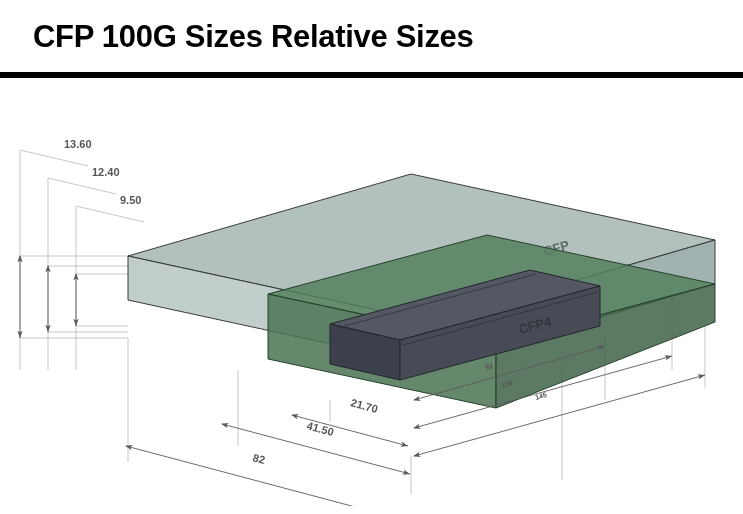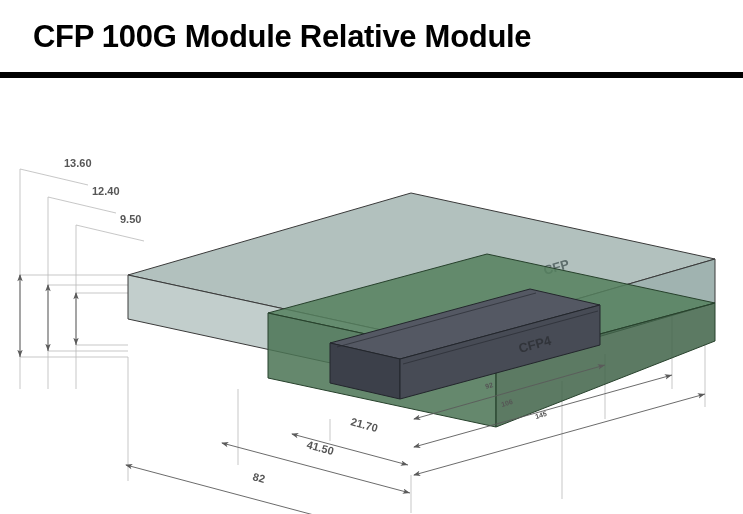--- a/index.html
+++ b/index.html
@@ -40,21 +40,21 @@
     position: absolute;
     left: 0;
     top: 72px;
     width: 743px;
     height: 6px;
     background: #000000;
   }
   #figure-area {
     position: absolute;
     left: 0;
-    top: 89px;
+    top: 70px;
     width: 743px;
     height: 412px;
   }
   svg#drawing {
     display: block;
     width: 743px;
     height: 436px;
   }
   .dim-text {
     font-family: "Liberation Sans", sans-serif;
@@ -71,21 +71,21 @@
   .lbl-cfp  { fill: #5d6d6c; }
   .lbl-cfp2 { fill: #2c4430; }
   .lbl-cfp4 { fill: #31343a; }
 </style>
 </head>
 <body>
 
 <div id="slide">
 
   <div id="title-area">
-    <div id="slide-title">CFP 100G Module Relative Module</div>
+    <div id="slide-title">CFP 100G Sizes Relative Sizes</div>
   </div>
   <div id="title-rule"></div>
 
   <div id="figure-area">
     <svg id="drawing" viewBox="0 0 743 436" xmlns="http://www.w3.org/2000/svg">
 
       <defs>
         <marker id="arrHead" markerWidth="9" markerHeight="9" refX="8" refY="3" orient="auto" markerUnits="strokeWidth">
           <path d="M0,0 L8,3 L0,6 L2,3 Z" fill="#5a5a5a"></path>
         </marker>

